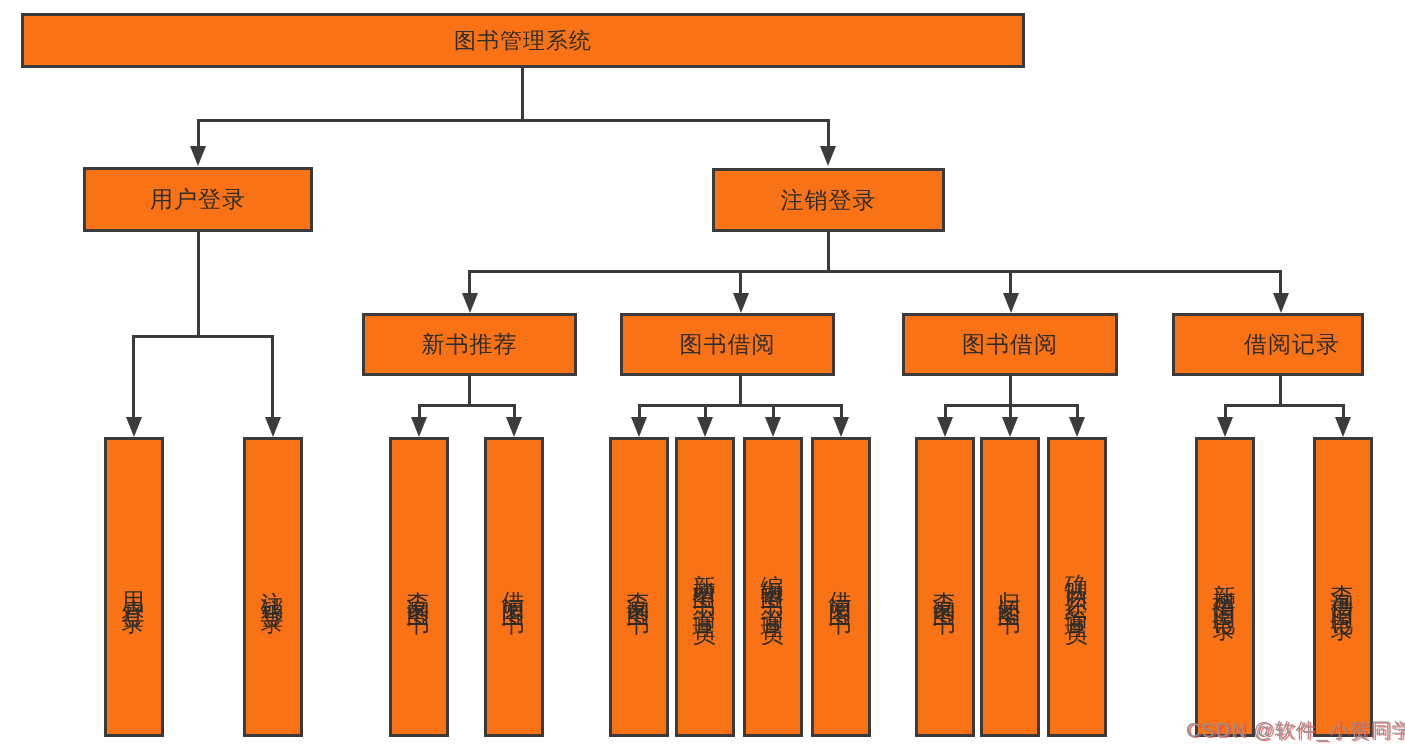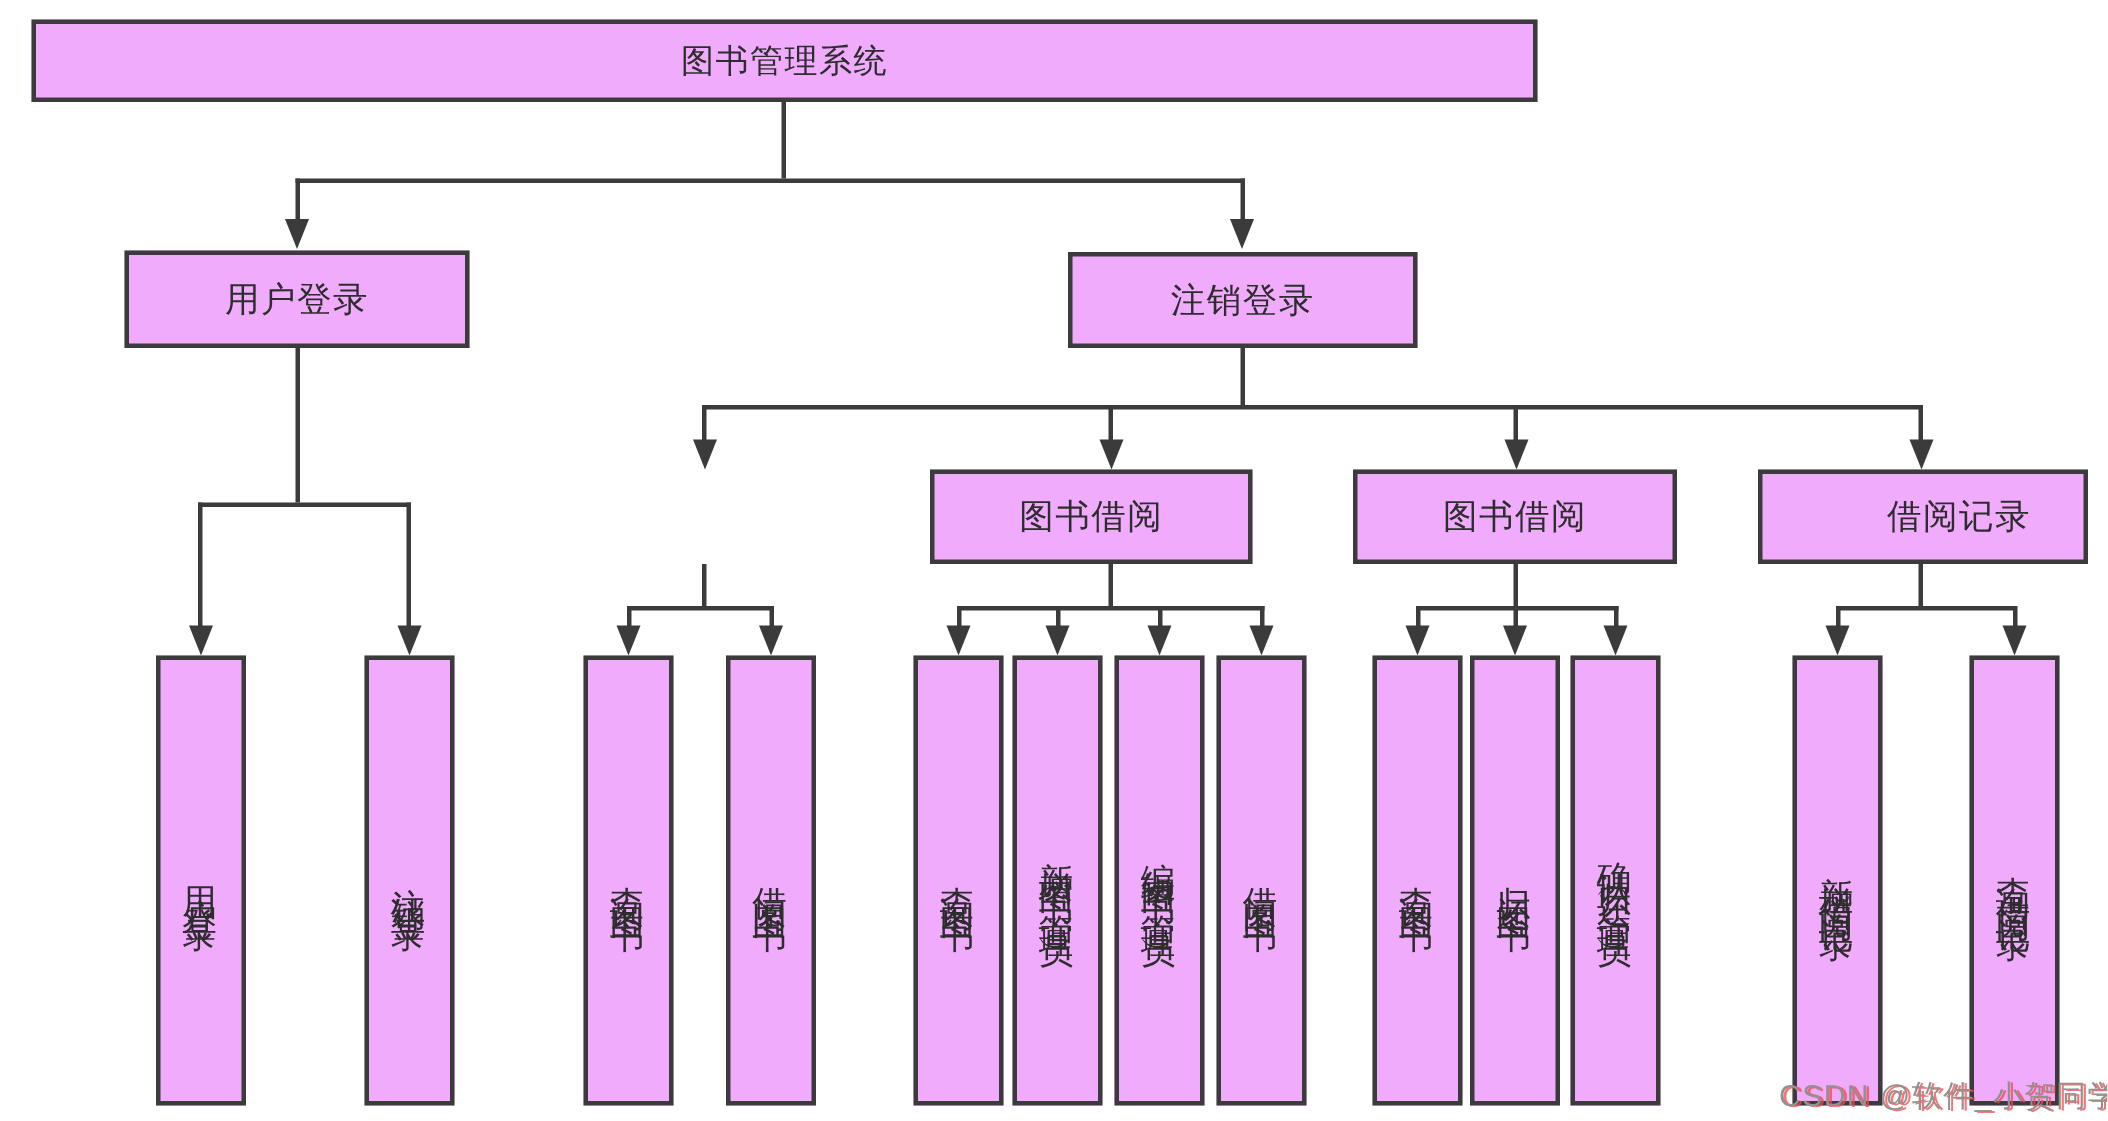--- a/index.html
+++ b/index.html
@@ -8,21 +8,21 @@
     width: 1405px;
     height: 747px;
     background: #ffffff;
     font-family: "Liberation Sans", sans-serif;
     overflow: hidden;
   }
   .node {
     position: absolute;
     box-sizing: border-box;
     border: 3px solid #3b3b3b;
-    background: #f0abfc;
+    background: #f97316;
     display: flex;
     align-items: center;
     justify-content: center;
     color: #2d2d2d;
   }
   .hnode { font-size: 23px; letter-spacing: 1px; }
   .root  { font-size: 22px; }
   .leaf  { width: 60px; height: 300px; top: 437px; }
   .vtext {
     writing-mode: vertical-rl;
@@ -87,27 +87,30 @@
   <div class="hline" style="left:469px; top:270px; width:812px;"></div>
   <div class="stem" style="left:468px; top:270px; height:26px;"></div>
   <div class="arrowhead" style="left:462px; top:293px;"></div>
   <div class="stem" style="left:739px; top:270px; height:26px;"></div>
   <div class="arrowhead" style="left:733px; top:293px;"></div>
   <div class="stem" style="left:1009px; top:270px; height:26px;"></div>
   <div class="arrowhead" style="left:1003px; top:293px;"></div>
   <div class="stem" style="left:1279px; top:270px; height:26px;"></div>
   <div class="arrowhead" style="left:1273px; top:293px;"></div>
 
+  <div class="node hnode" style="left:362px; top:313px; width:215px; height:63px;">
+    <span>新书推荐</span>
+  </div>
   <div class="node hnode" style="left:620px; top:313px; width:215px; height:63px;">
     <span>图书借阅</span>
   </div>
   <div class="node hnode" style="left:902px; top:313px; width:216px; height:63px;">
     <span>图书借阅</span>
   </div>
-  <div class="node hnode" style="left:1172px; top:313px; width:220px; height:63px;padding-left:48px;">
+  <div class="node hnode" style="left:1172px; top:313px; width:192px; height:63px;padding-left:48px;">
     <span>借阅记录</span>
   </div>
 
   <div class="stem" style="left:468px; top:376px; height:28px;"></div>
   <div class="hline" style="left:418px; top:404px; width:98px;"></div>
   <div class="stem" style="left:418px; top:404px; height:16px;"></div>
   <div class="arrowhead" style="left:411px; top:417px;"></div>
   <div class="stem" style="left:513px; top:404px; height:16px;"></div>
   <div class="arrowhead" style="left:506px; top:417px;"></div>
 

